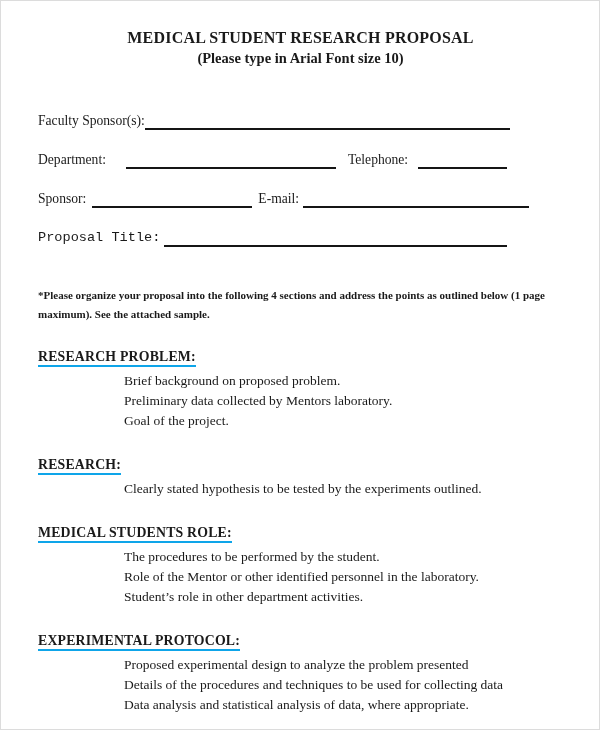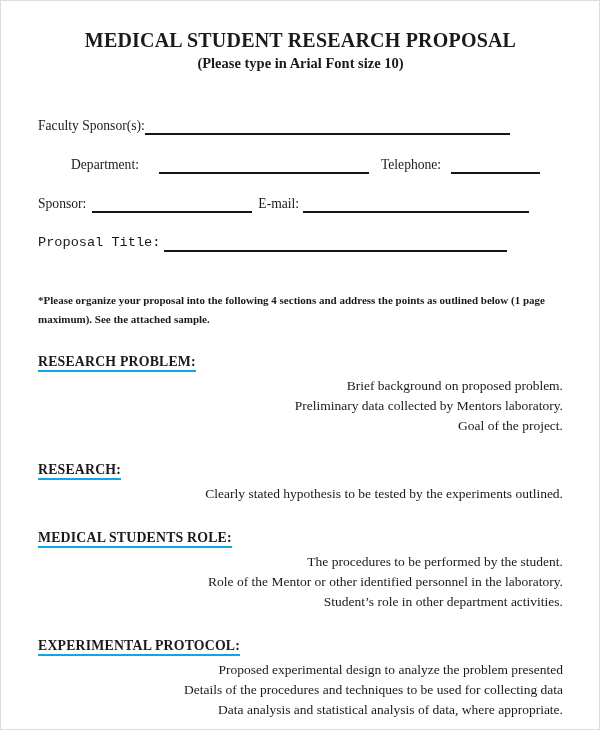--- a/index.html
+++ b/index.html
@@ -4,50 +4,50 @@
 <style>
   html, body { margin: 0; padding: 0; background: #ffffff; }
   .page {
     width: 600px; height: 730px; box-sizing: border-box;
     background: #ffffff; border: 1px solid #dcdcdc;
     font-family: "Liberation Serif", "DejaVu Serif", serif;
     color: #1a1a1a; overflow: hidden;
   }
   .inner { padding: 28px 36px 0 37px; }
 
-  .title   { text-align: center; font-weight: bold; font-size: 20px; letter-spacing: 0.2px; }
+  .title   { text-align: center; font-weight: bold; font-size: 16px; letter-spacing: 0.2px; }
   .subtitle{ text-align: center; font-weight: bold; font-size: 14.5px; margin-top: 3px; }
 
   .fields { margin-top: 46px; }
   .frow { display: flex; align-items: flex-start; font-size: 13.6px; height: 18px; margin-bottom: 21px; }
   .lbl { white-space: nowrap; }
   .fill { border-bottom: 2px solid #151515; height: 15px; }
   .grow { flex: 1; }
 
   .row-faculty { width: 472px; }
-  .row-dept    { width: 469px; margin-left: 33px; }
+  .row-dept    { width: 469px; }
   .row-addr    { width: 491px; }
   .row-title   { width: 469px; font-family: Liberation Mono, monospace; }
 
   .gap4  { width: 4px; }
   .gap6  { width: 6px; }
   .gap10 { width: 10px; }
   .gap12 { width: 12px; }
   .gap20 { width: 20px; }
   .fill-dept { width: 210px; }
   .fill-addr { width: 160px; }
 
   .instructions { margin-top: 38px; font-weight: bold; font-size: 11px; line-height: 18.5px; width: 540px; }
 
   .section { margin-top: 24px; }
   .sec-h {
     font-weight: bold; font-size: 13.8px; display: inline-block;
     border-bottom: 2px solid #0ea5e9; padding-bottom: 0px; letter-spacing: 0.2px;
   }
-  .sec-items { margin-top: 4px; margin-left: 86px; font-size: 13.5px; line-height: 20px; text-align: right; }
+  .sec-items { margin-top: 4px; margin-left: 86px; font-size: 13.5px; line-height: 20px; }
 </style>
 </head>
 <body>
 
 <div class="page">
   <div class="inner">
 
     <div class="title">MEDICAL STUDENT RESEARCH PROPOSAL</div>
     <div class="subtitle">(Please type in Arial Font size 10)</div>
 

